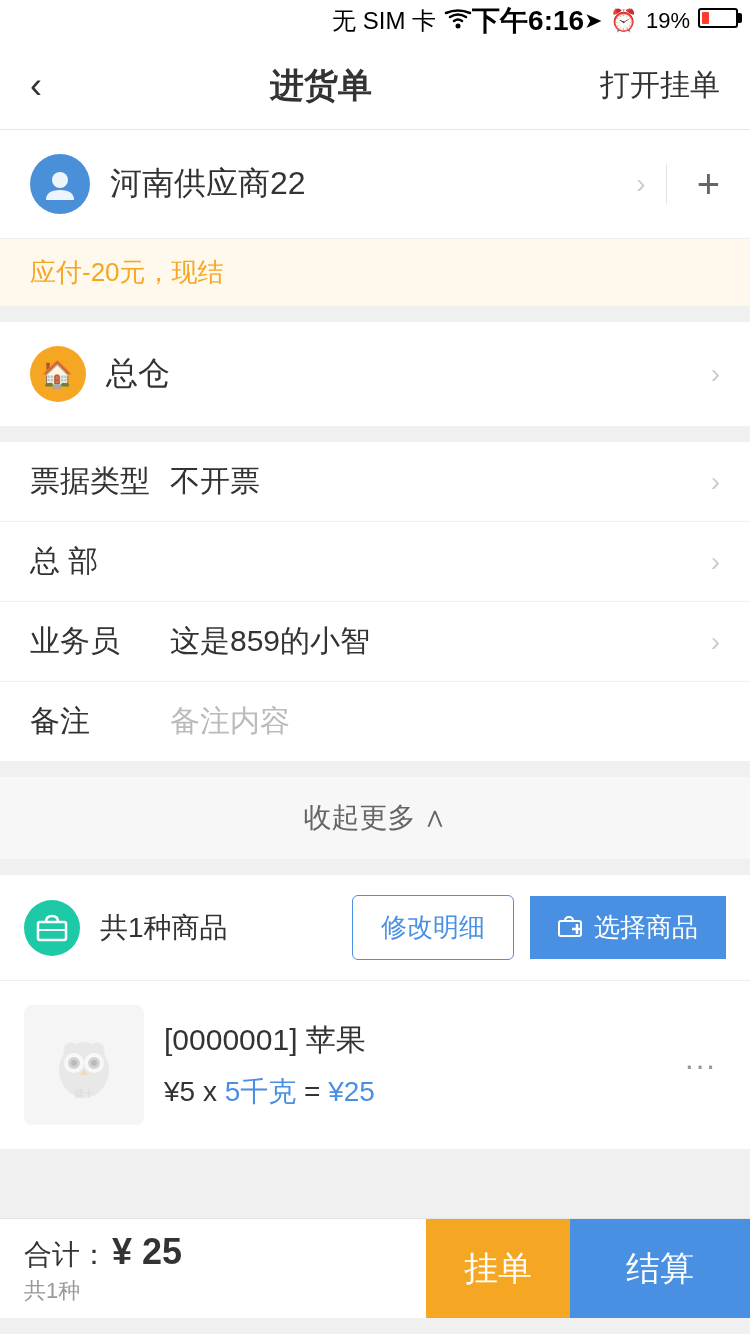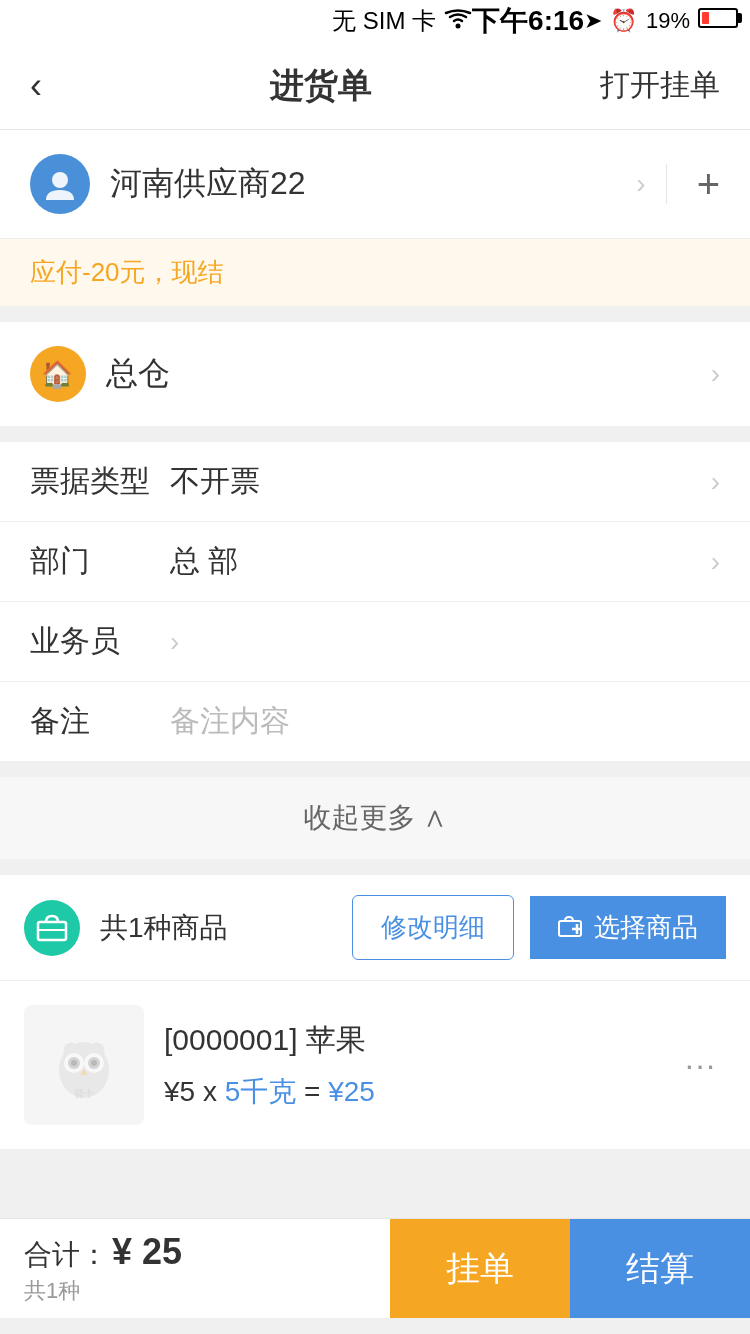--- a/index.html
+++ b/index.html
@@ -257,21 +257,21 @@
       font-size: 36px;
       font-weight: bold;
       color: #333;
     }
     .footer-total-sub {
       font-size: 22px;
       color: #999;
       margin-top: 2px;
     }
     .footer-btn-pending {
-      width: 180px;
+      width: 144px;
       background: #f5a623;
       color: #fff;
       font-size: 34px;
       border: none;
       cursor: pointer;
       display: flex;
       align-items: center;
       justify-content: center;
     }
     .footer-btn-settle {
@@ -352,26 +352,26 @@
     <span class="row-chevron">›</span>
   </div>
 
   <div class="form-section">
     <div class="form-row">
       <span class="form-label">票据类型</span>
       <span class="form-value">不开票</span>
       <span class="row-chevron">›</span>
     </div>
     <div class="form-row">
-      <span class="form-label">部门</span>
       <span class="form-value">总 部</span>
       <span class="row-chevron">›</span>
     </div>
     <div class="form-row">
       <span class="form-label">业务员</span>
+      <span class="form-value">这是859的小智</span>
       <span class="row-chevron">›</span>
     </div>
     <div class="form-row">
       <span class="form-label">备注</span>
       <span class="form-placeholder">备注内容</span>
     </div>
   </div>
 
   <div class="collapse-row">
     <span>收起更多 ∧</span>

